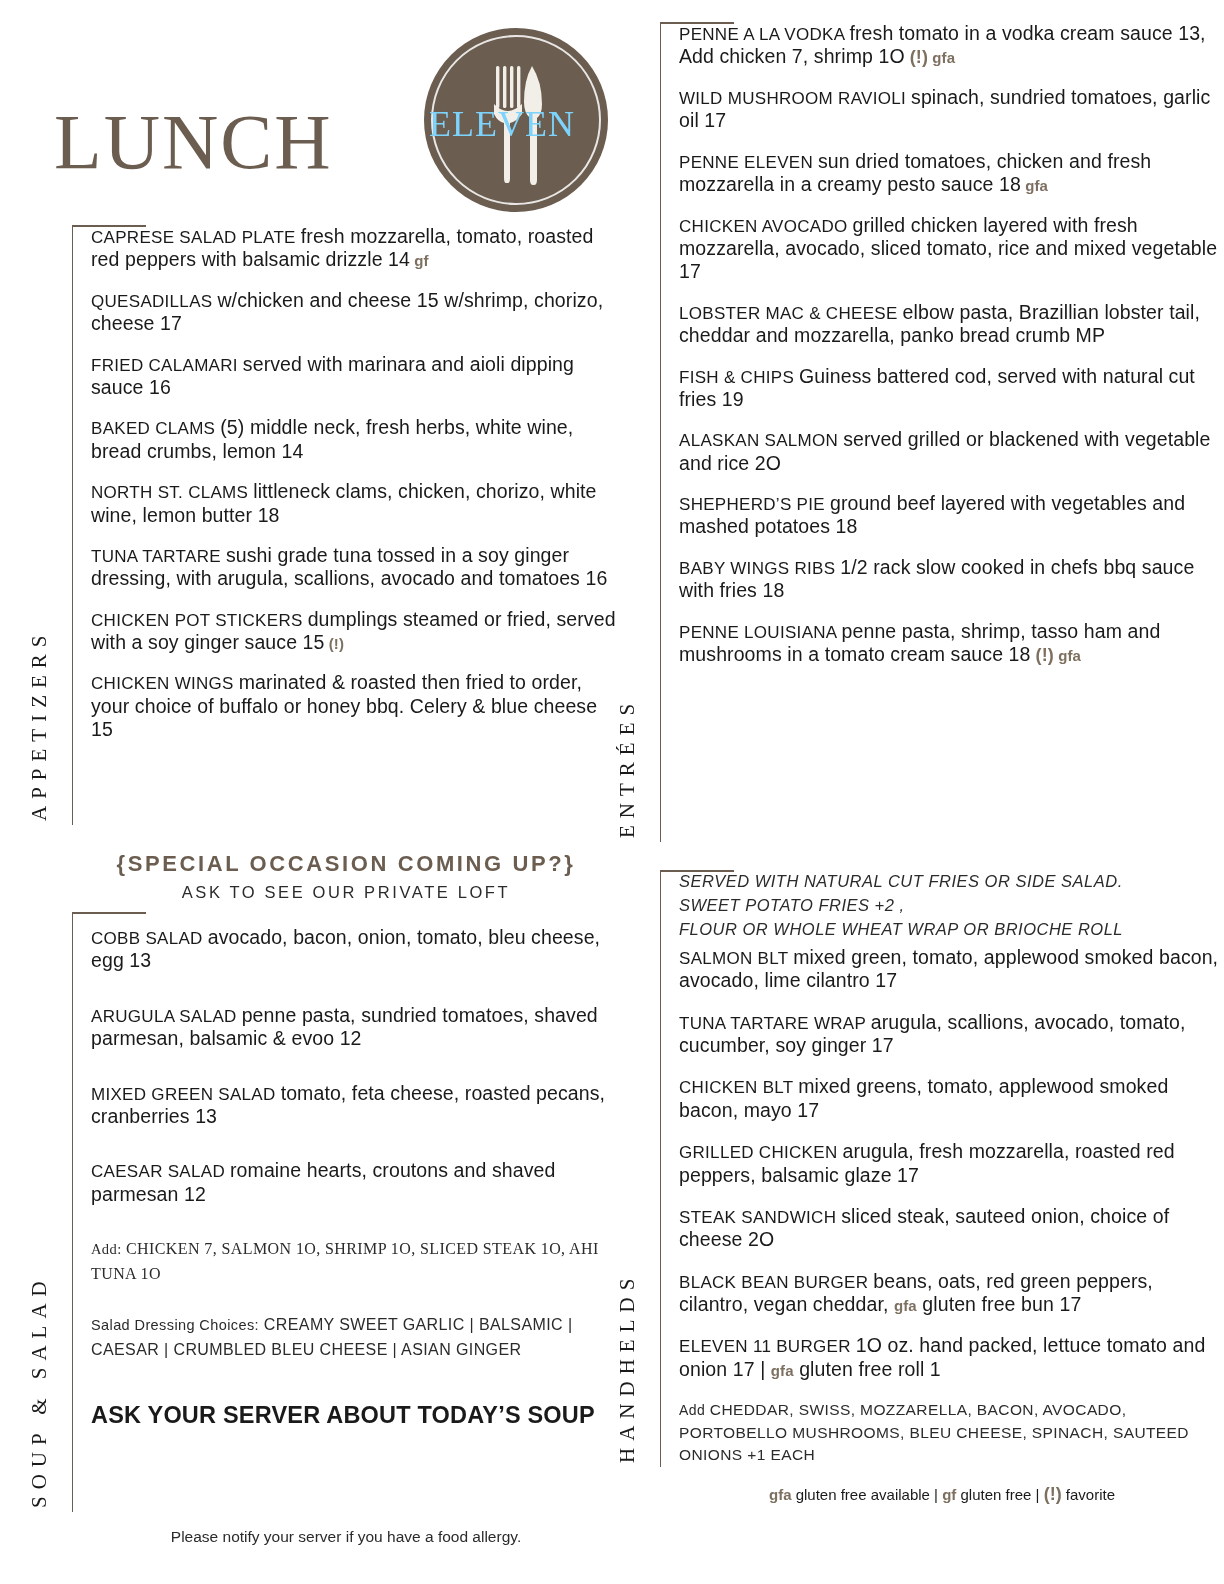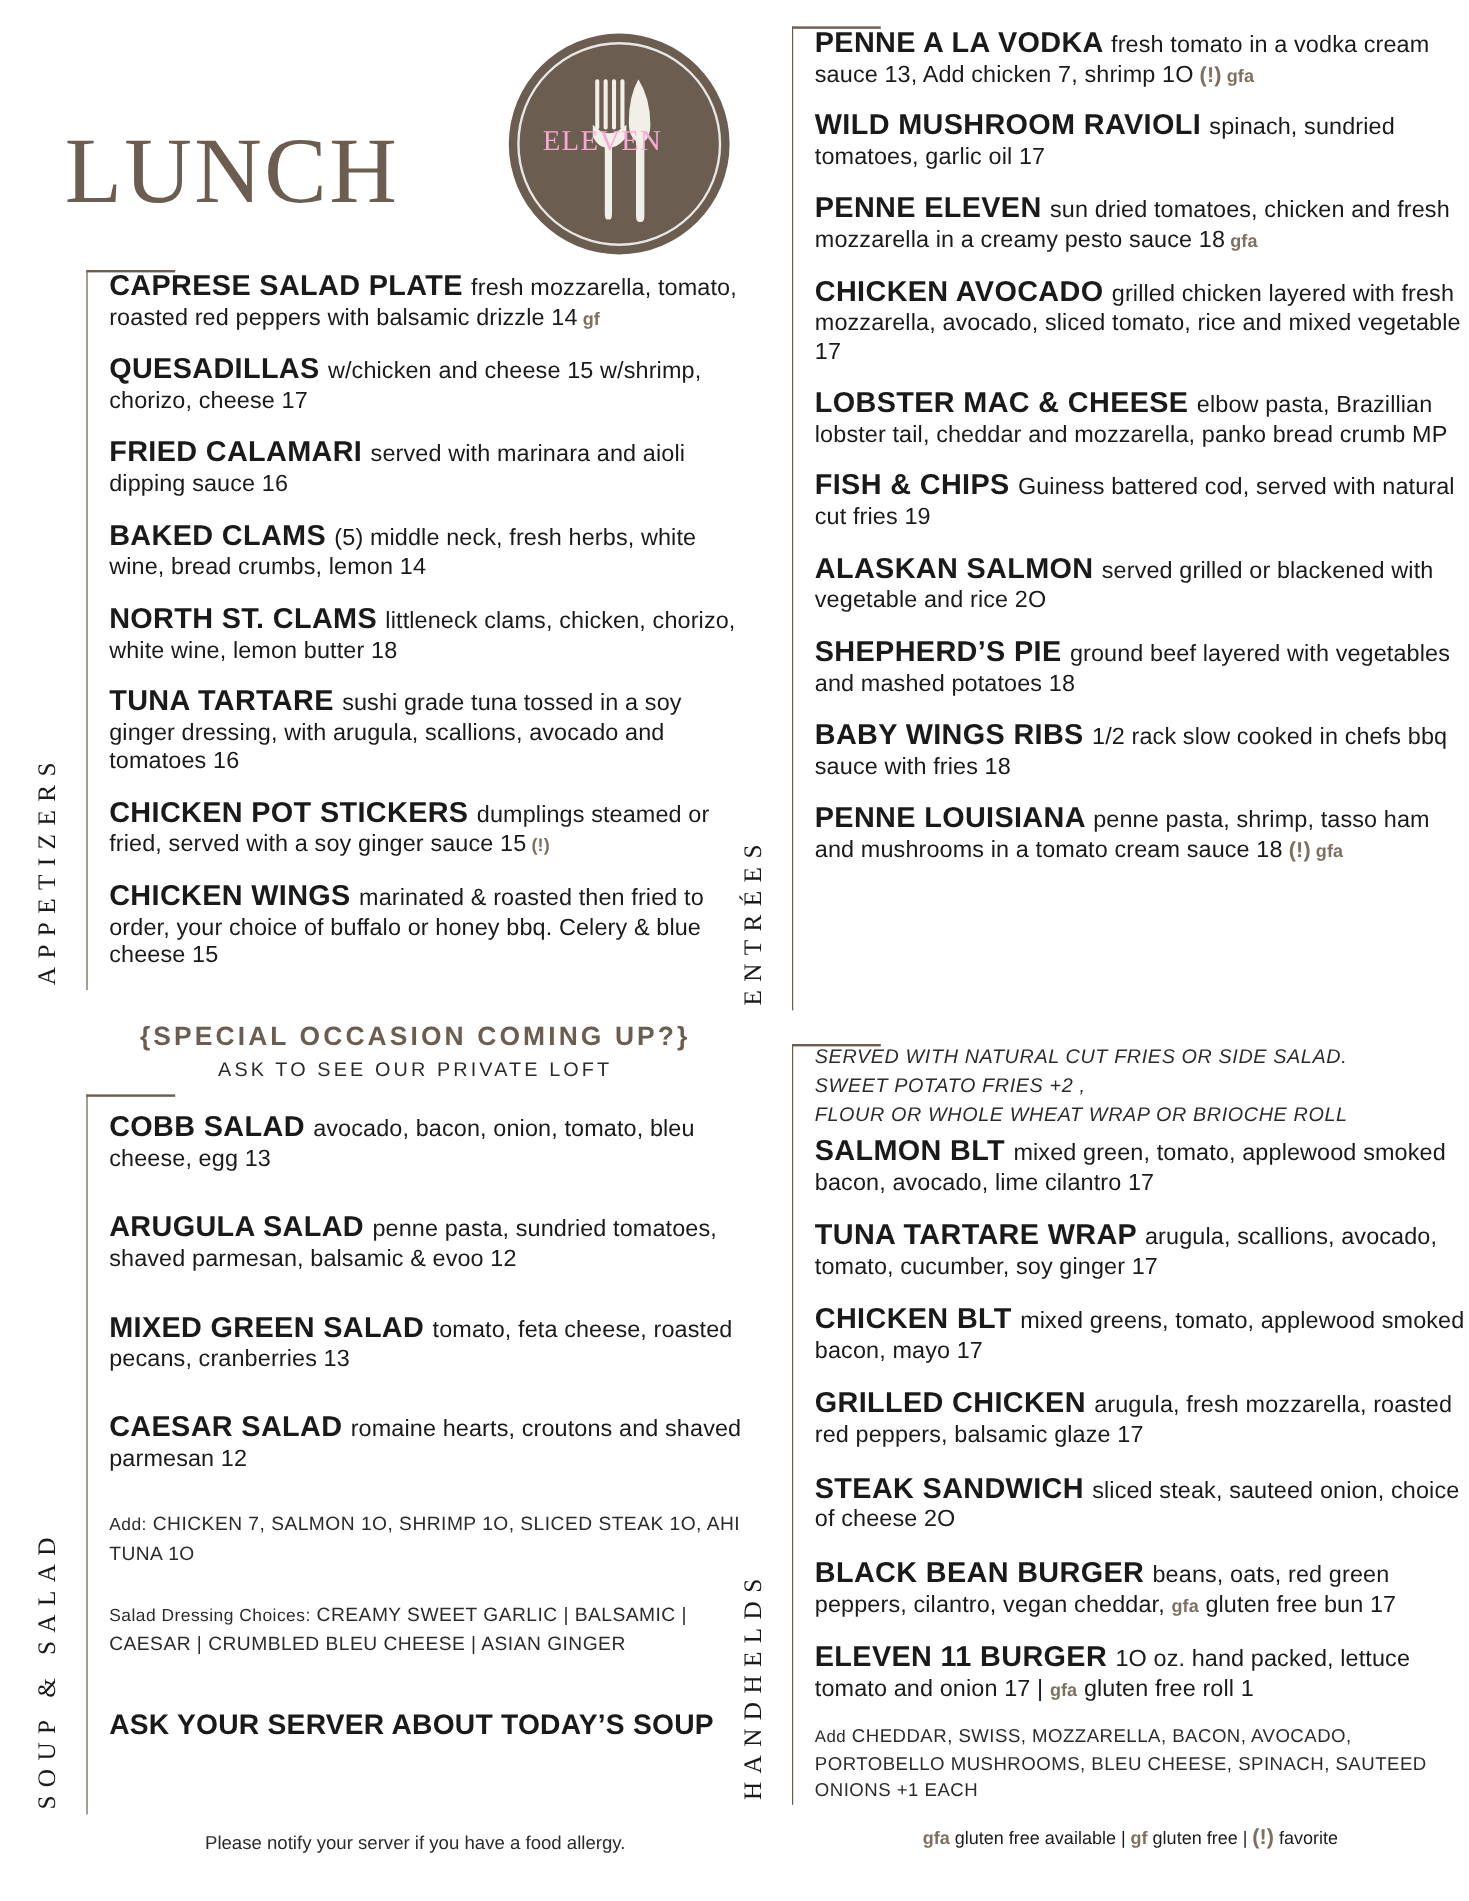--- a/index.html
+++ b/index.html
@@ -59,23 +59,23 @@
     opacity: 0.85;
   }
   .logo svg { position: absolute; left: 0; top: 0; }
   .logo .brandword {
     position: absolute;
     top: 78px;
     left: 0;
     width: 156px;
     text-align: center;
     font-family: "Liberation Serif", serif;
-    font-size: 24px;
+    font-size: 36px;
     letter-spacing: 1px;
-    color: #f9a8d4;
+    color: #7dd3fc;
     line-height: 1;
   }
 
   
   .section { position: relative; display: flex; }
 
   .vlabel {
     width: 40px;
     flex: 0 0 40px;
     position: relative;
@@ -112,23 +112,23 @@
   
   .item { margin-bottom: 17px; }
   .item:last-child { margin-bottom: 0; }
   .item p {
     font-size: 19.5px;
     line-height: 1.2;
     letter-spacing: 0.1px;
     color: #1a1a1a;
   }
   .item .nm {
-    font-weight: bold;
+    font-weight: normal;
     letter-spacing: 0.3px;
-    font-size: 24px;
+    font-size: 17px;
   }
   .tag { color: #7d7060; font-weight: bold; font-size: 15px; }
   .tag-fav { color: #7d7060; font-weight: bold; font-size: 18px; }
 
   
   .special {
     text-align: center;
     margin: 26px 0 10px 0;
     padding-left: 40px;
   }
@@ -271,21 +271,21 @@
             <div class="item" style="margin-bottom: 31px;">
               <p><span class="nm">ARUGULA SALAD </span><span>penne pasta, sundried tomatoes, shaved parmesan, balsamic &amp; evoo 12</span></p>
             </div>
             <div class="item" style="margin-bottom: 31px;">
               <p><span class="nm">MIXED GREEN SALAD </span><span>tomato, feta cheese, roasted pecans, cranberries 13</span></p>
             </div>
             <div class="item" style="margin-bottom: 31px;">
               <p><span class="nm">CAESAR SALAD </span><span>romaine hearts, croutons and shaved parmesan 12</span></p>
             </div>
           </div>
-        <p class="note" style="">
+        <p class="note" style="font-family:Liberation Serif, serif;">
           <span class="lead">Add:</span>
           <span>CHICKEN 7, SALMON 1O, SHRIMP 1O, SLICED STEAK 1O, AHI TUNA 1O</span>
         </p>
         <p class="note" style="margin-top:26px;">
           <span class="lead">Salad Dressing Choices:</span>
           <span>CREAMY SWEET GARLIC |   BALSAMIC  |  CAESAR  |  CRUMBLED BLEU CHEESE  |  ASIAN GINGER</span>
         </p>
         <p class="soup-line" style="margin-top:40px;">ASK YOUR SERVER ABOUT TODAY’S SOUP</p>
       </div>
     </div>

